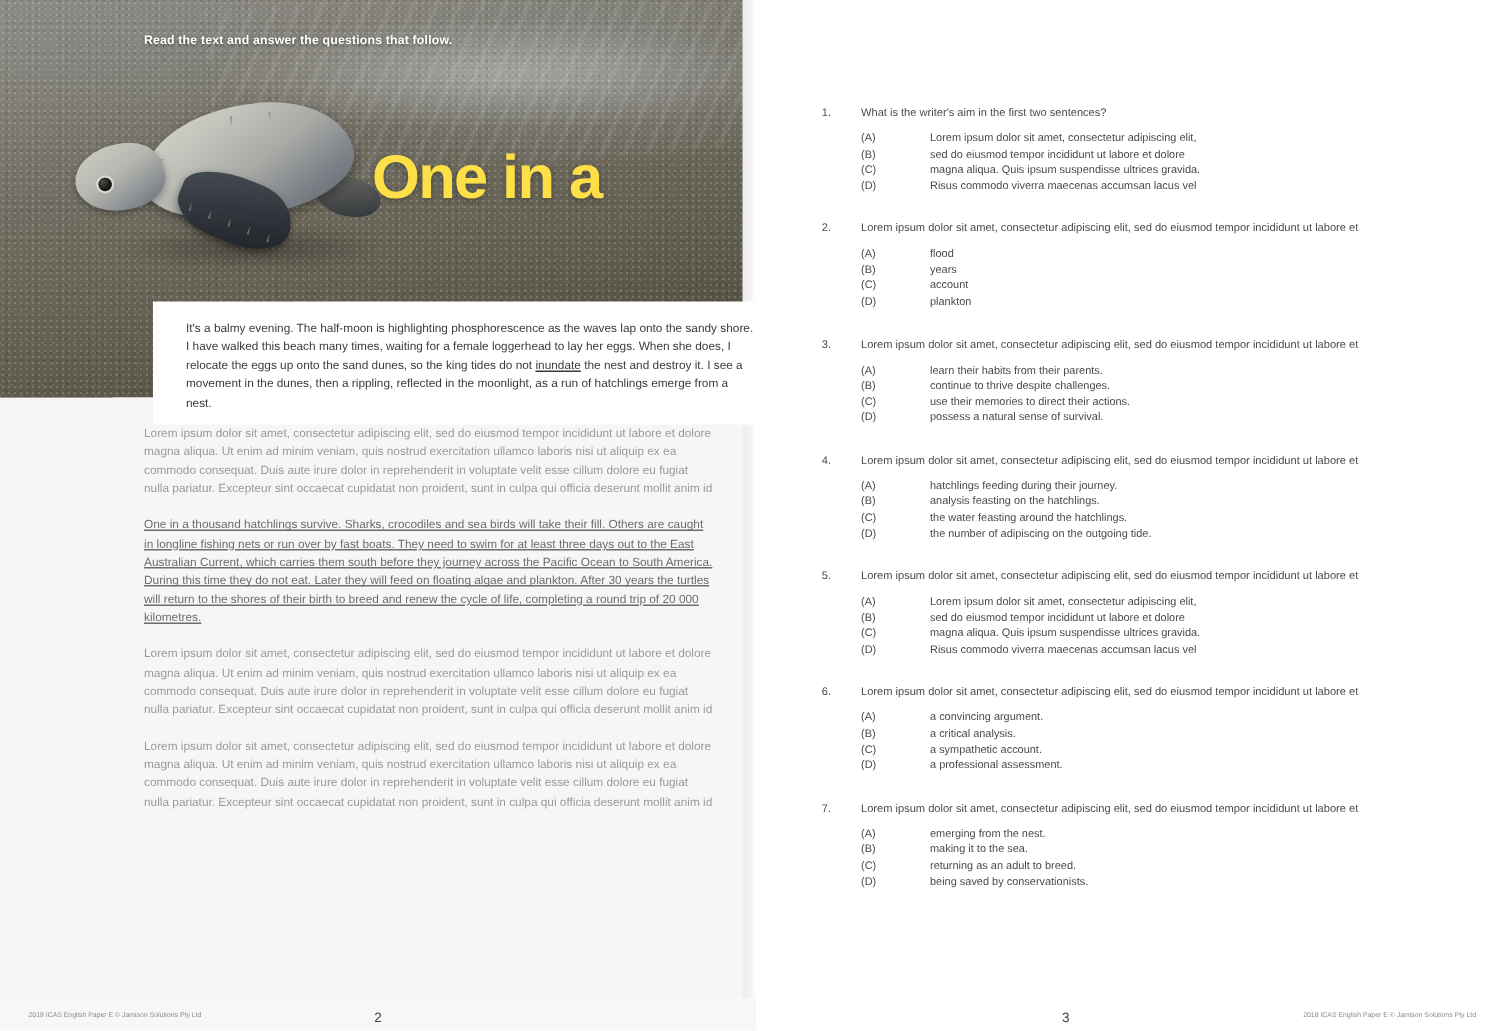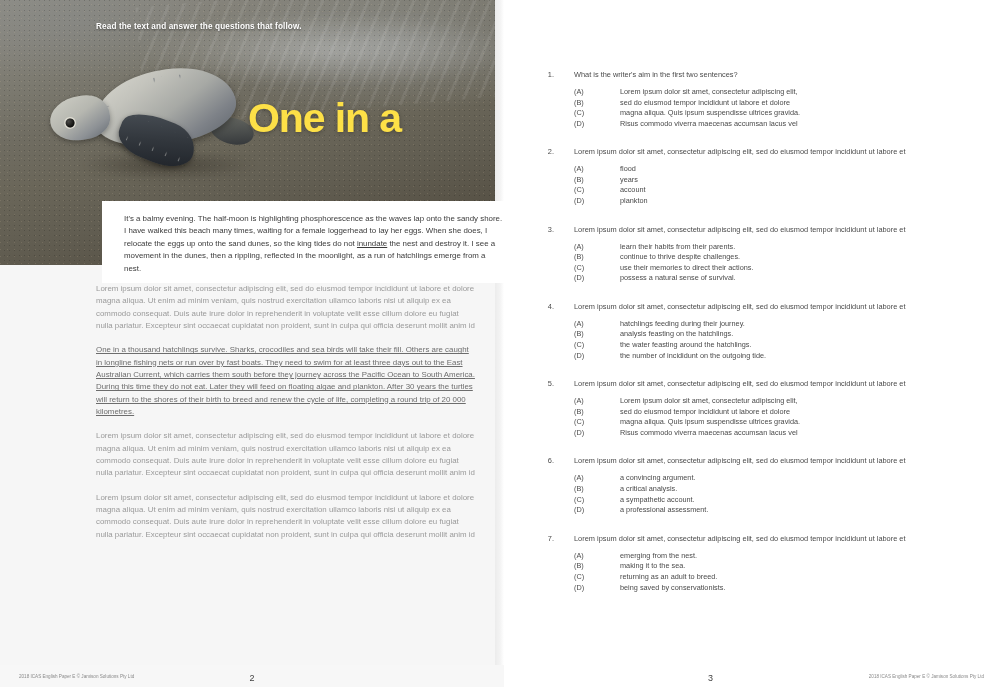--- a/index.html
+++ b/index.html
@@ -405,21 +405,21 @@
           <div class="opt">
             <span class="opt-letter">(B)</span>
             <span class="opt-text">analysis feasting on the hatchlings.</span>
           </div>
           <div class="opt">
             <span class="opt-letter">(C)</span>
             <span class="opt-text">the water feasting around the hatchlings.</span>
           </div>
           <div class="opt">
             <span class="opt-letter">(D)</span>
-            <span class="opt-text">the number of incididunt on the outgoing tide.</span>
+            <span class="opt-text">the number of adipiscing on the outgoing tide.</span>
           </div>
         </div>
       </div>
 
       <div class="q-block">
         <div class="q-num">5.</div>
         <div class="q-stem">Lorem ipsum dolor sit amet, consectetur adipiscing elit, sed do eiusmod tempor incididunt ut labore et</div>
         <div class="q-options">
           <div class="opt">
             <span class="opt-letter">(A)</span>

